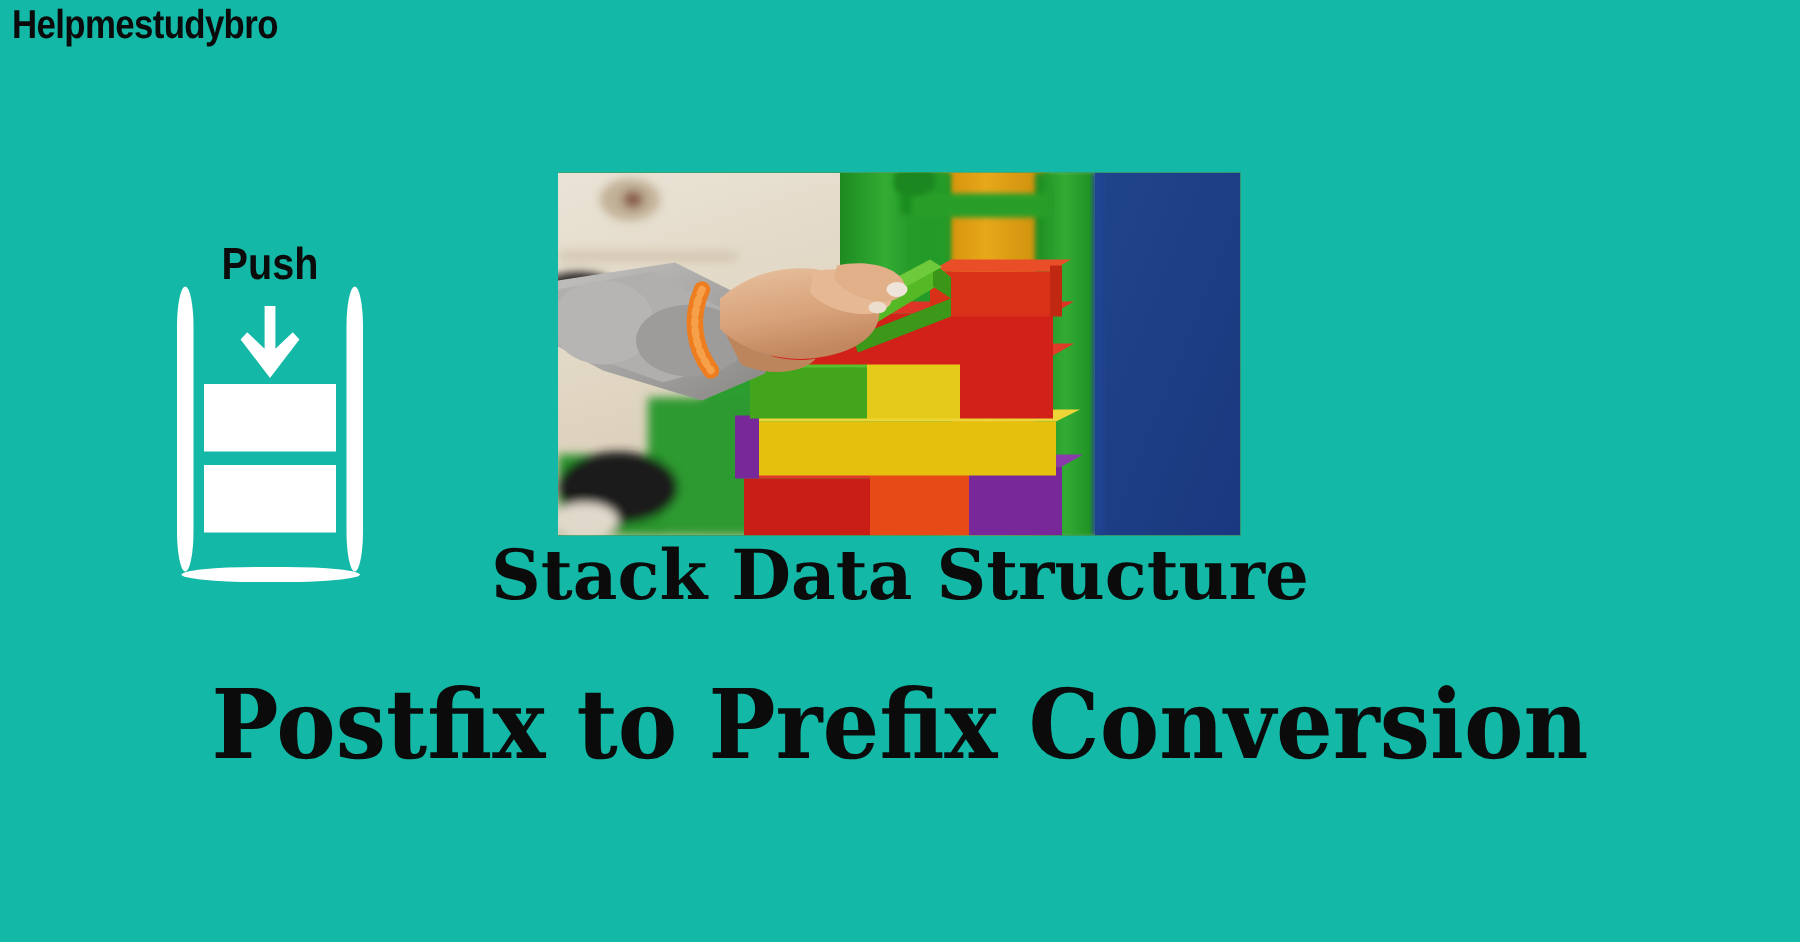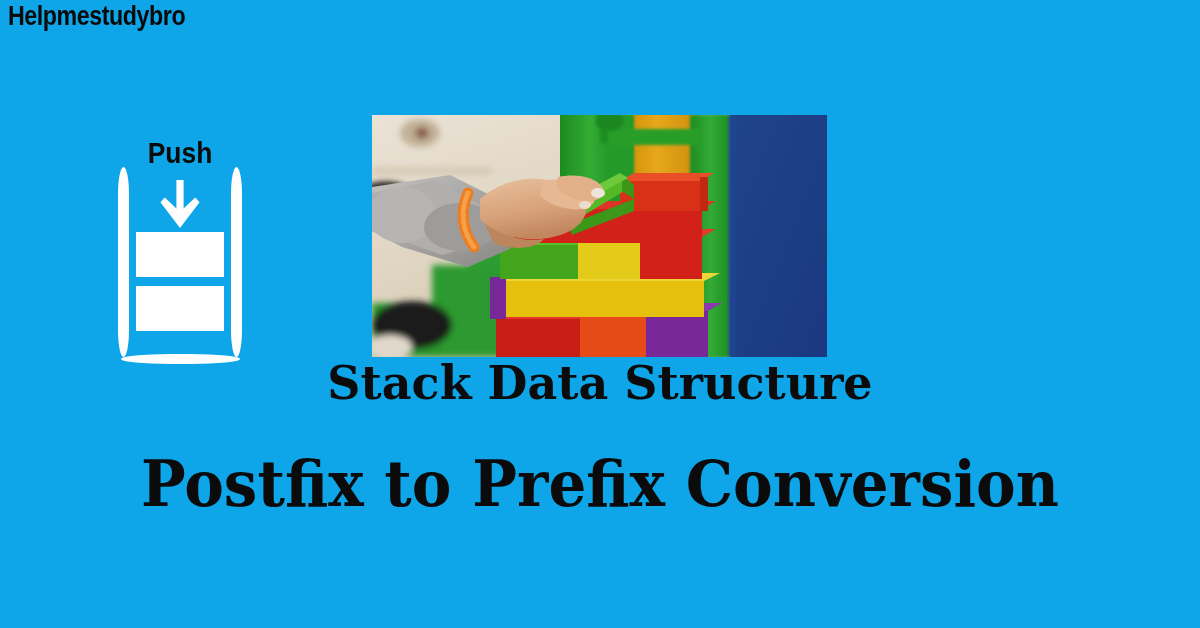--- a/index.html
+++ b/index.html
@@ -5,21 +5,21 @@
 <style>
   html, body {
     margin: 0;
     padding: 0;
     background: #ffffff;
   }
   .canvas {
     position: relative;
     width: 1200px;
     height: 628px;
-    background: #0ea5e9;
+    background: #14b8a6;
     overflow: hidden;
     font-family: "Liberation Sans", sans-serif;
   }
 
   
   .watermark {
     position: absolute;
     left: 8px;
     top: 3px;
     font-family: "Liberation Sans Narrow", "Liberation Sans", sans-serif;
@@ -31,20 +31,21 @@
     transform: scaleX(0.86);
     transform-origin: left top;
     white-space: nowrap;
   }
 
   
   .stack {
     position: absolute;
     width: 150px;
     height: 230px;
+    margin-top: 24px;
   }
   .stack.left  { left: 105px; top: 138px; }
   .stack.right { left: 905px; top: 150px; }
 
   .stack-label {
     position: absolute;
     top: 0;
     left: 0;
     width: 150px;
     text-align: center;

